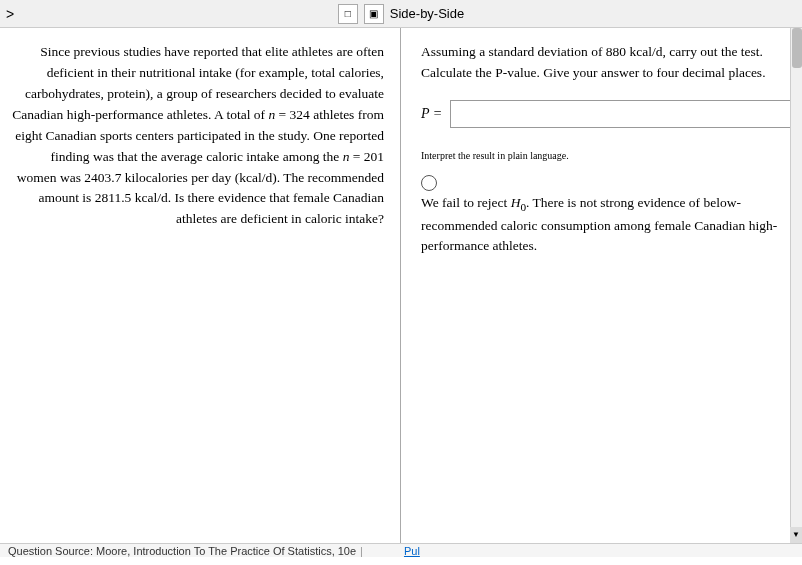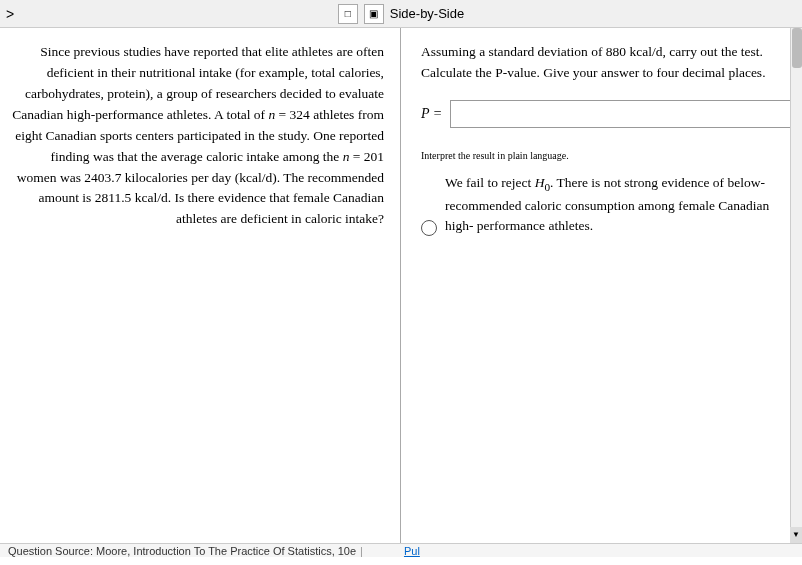--- a/index.html
+++ b/index.html
@@ -97,24 +97,25 @@
 
     
     .interpret-heading {
       margin-bottom: 10px;
       font-size: 10px;
     }
 
     
     .radio-option {
       display: flex;
-      align-items: flex-end;
+      align-items: flex-start;
       margin-bottom: 14px;
-      gap: 8px;
-      cursor: pointer;
+      gap: 2px;
+      cursor: pointer;
+      flex-direction: column;
     }
     .radio-circle {
       width: 16px;
       height: 16px;
       border: 1.5px solid #555;
       border-radius: 50%;
       flex-shrink: 0;
       margin-top: 2px;
       background: #fff;
     }

